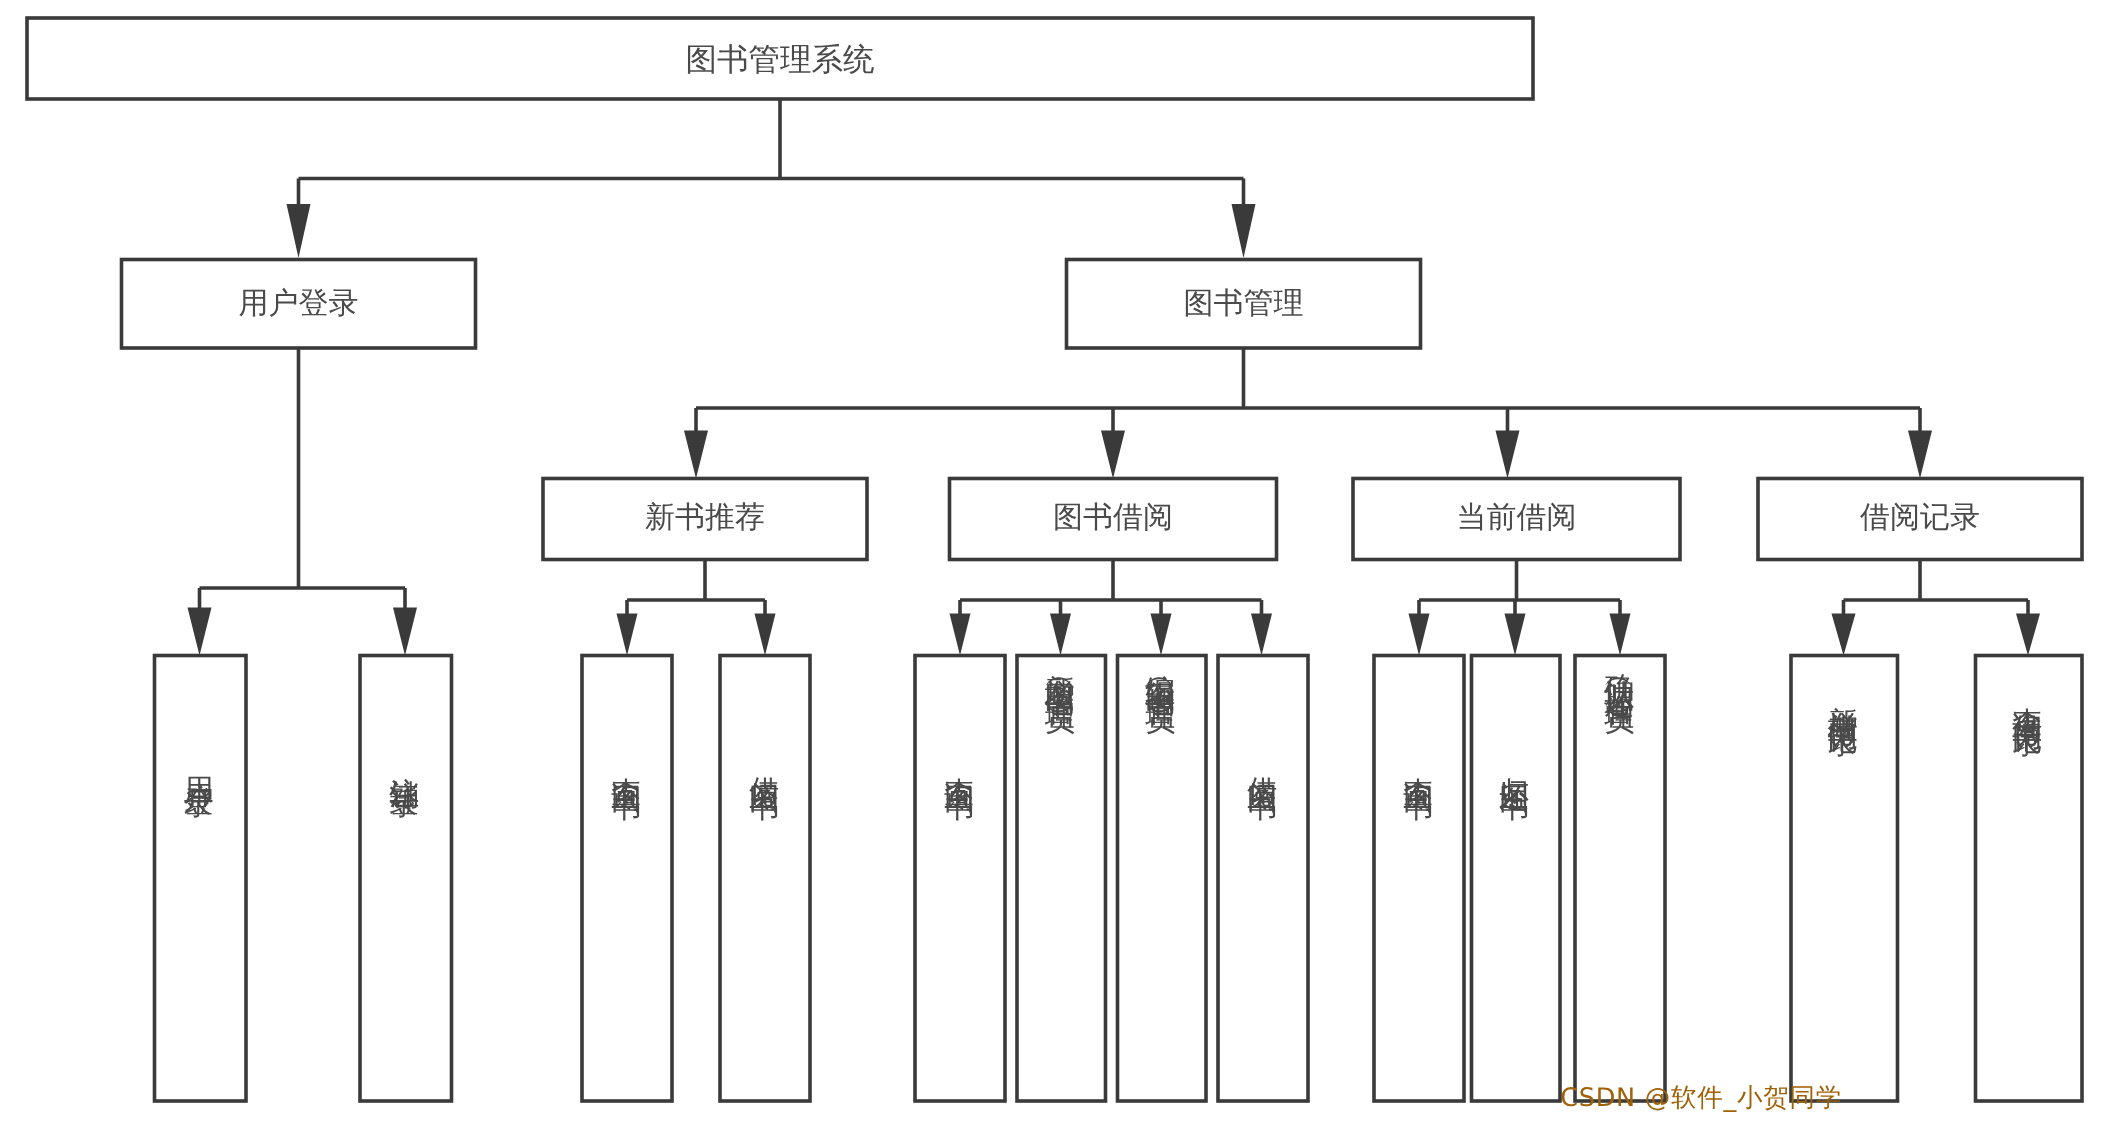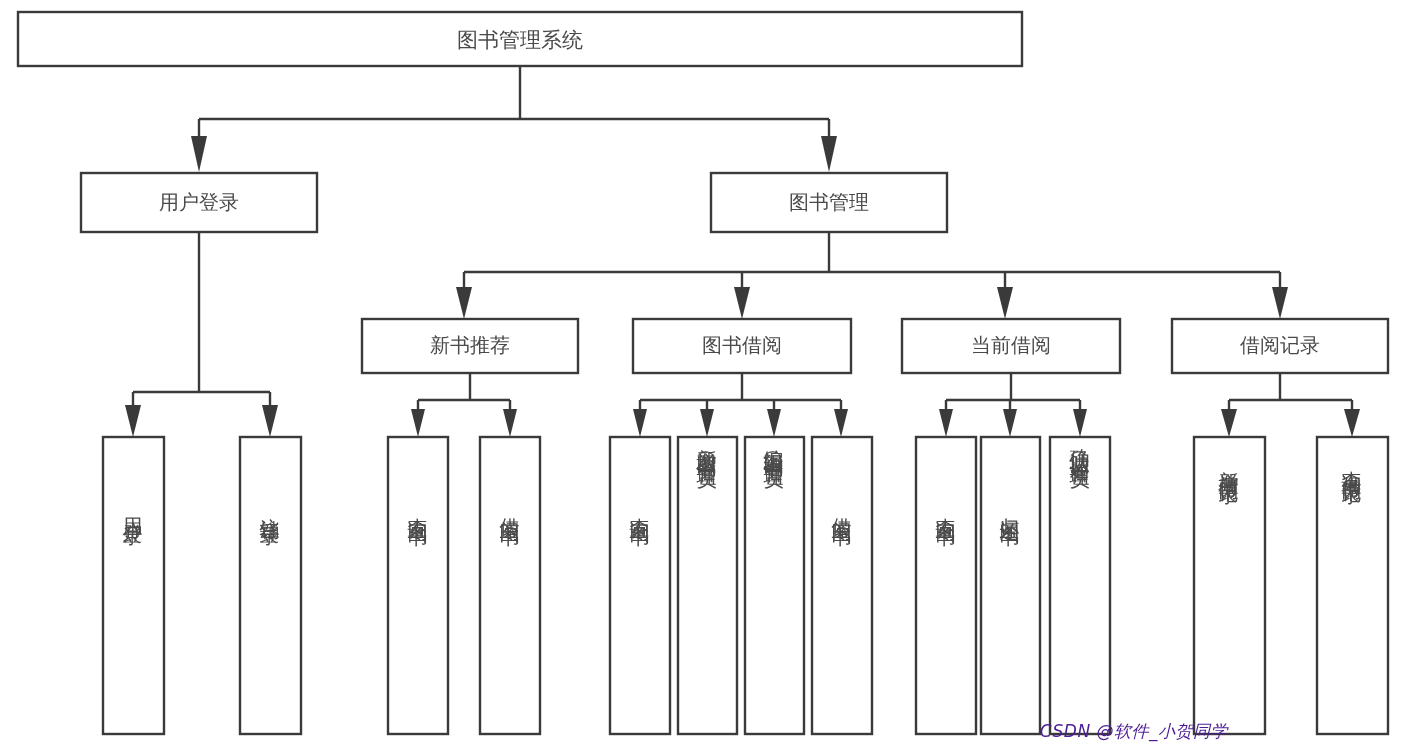--- a/index.html
+++ b/index.html
@@ -58,25 +58,24 @@
     text-anchor: middle;
     writing-mode: vertical-rl;
     letter-spacing: 3px;
   }
   .watermark {
     position: absolute;
     right: 8px;
     bottom: 4px;
     font-family: "DejaVu Sans", "Liberation Sans", sans-serif;
     font-size: 17px;
-    color: #4c1d95;
+    color: #a16207;
     white-space: nowrap;
     letter-spacing: 0.5px;
     pointer-events: none;
-    font-style: italic;
   }
 </style>
 </head>
 <body>
 
 <div id="diagram-root">
 
   <svg id="chart-svg" viewBox="0 0 1405 747" xmlns="http://www.w3.org/2000/svg">
 
     <g>

